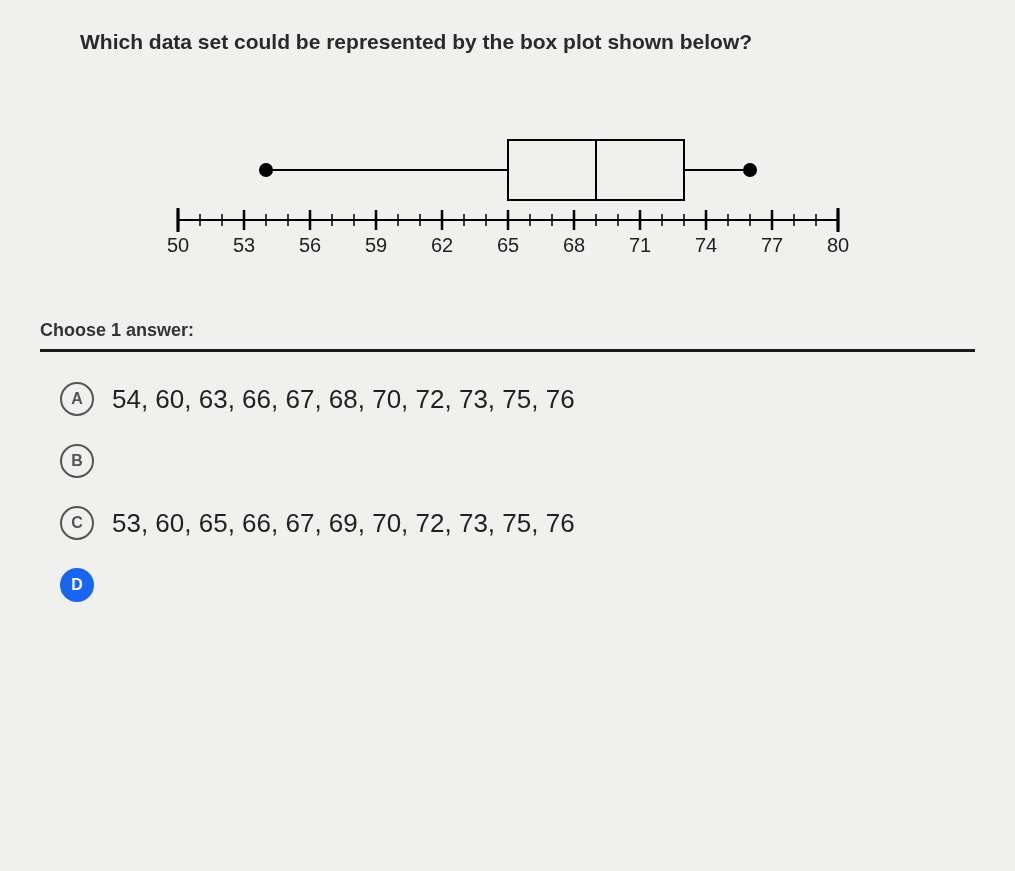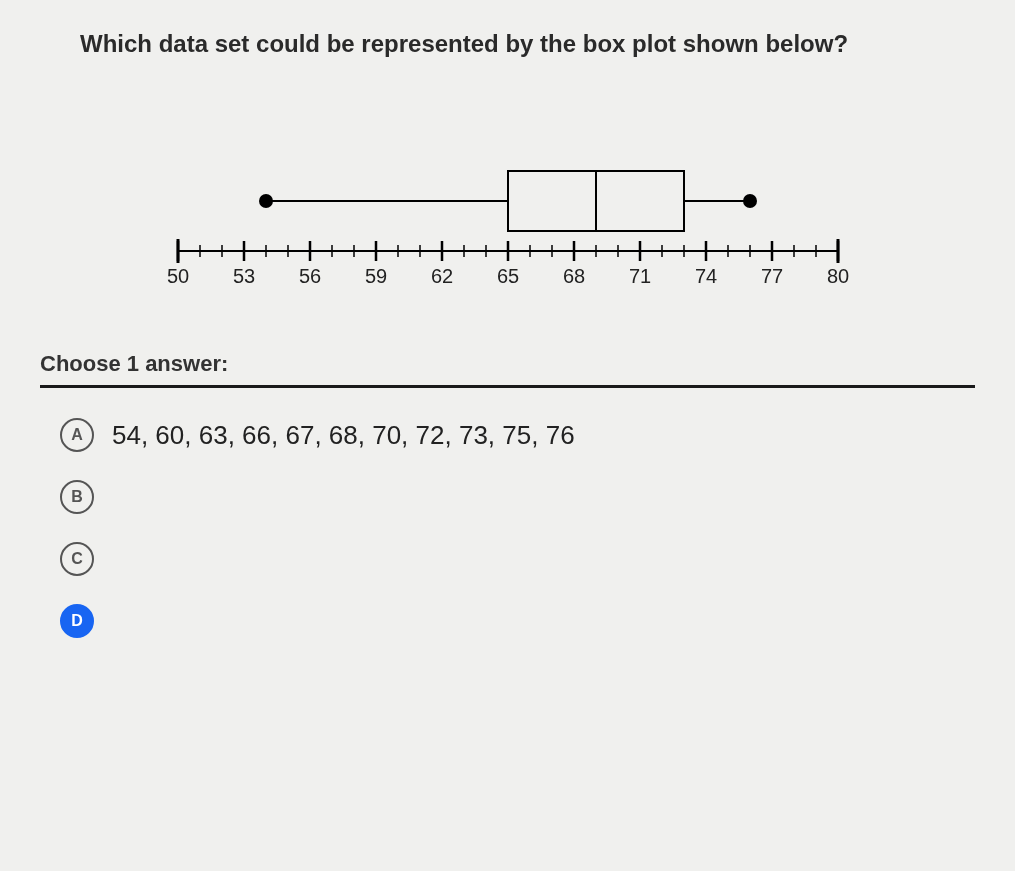--- a/index.html
+++ b/index.html
@@ -9,39 +9,39 @@
     }
     body {
       font-family: -apple-system, BlinkMacSystemFont, 'Segoe UI', Arial, sans-serif;
       background: #f0f0ee;
       width: 1015px;
       height: 871px;
       padding: 20px 40px;
       color: #222;
     }
     .question-text {
-      font-size: 24px;
+      font-size: 21px;
       font-weight: 700;
       margin-top: 10px;
-      margin-bottom: 53px;
+      margin-bottom: 26px;
       padding-left: 40px;
       color: #2a2a2a;
     }
     .chart-container {
       width: 700px;
       margin: 0 auto 40px auto;
       position: relative;
       height: 200px;
     }
     .boxplot-svg {
       width: 100%;
       height: 100%;
     }
     .choose-text {
-      font-size: 22px;
+      font-size: 18px;
       font-weight: 700;
       color: #333;
       margin-bottom: 8px;
     }
     .divider {
       border: none;
       border-top: 3px solid #1a1a1a;
       margin-bottom: 30px;
     }
     .answers {
@@ -149,17 +149,18 @@
 <div class="answers">
   <div class="answer-row">
     <div class="answer-circle">A</div>
     <div class="answer-text">54, 60, 63, 66, 67, 68, 70, 72, 73, 75, 76</div>
   </div>
   <div class="answer-row">
     <div class="answer-circle">B</div>
   </div>
   <div class="answer-row">
     <div class="answer-circle">C</div>
+    <div class="answer-text">53, 60, 65, 66, 67, 69, 70, 72, 73, 75, 76</div>
   </div>
   <div class="answer-row">
     <div class="answer-circle selected">D</div>
   </div>
 </div>
 
 </body></html>

